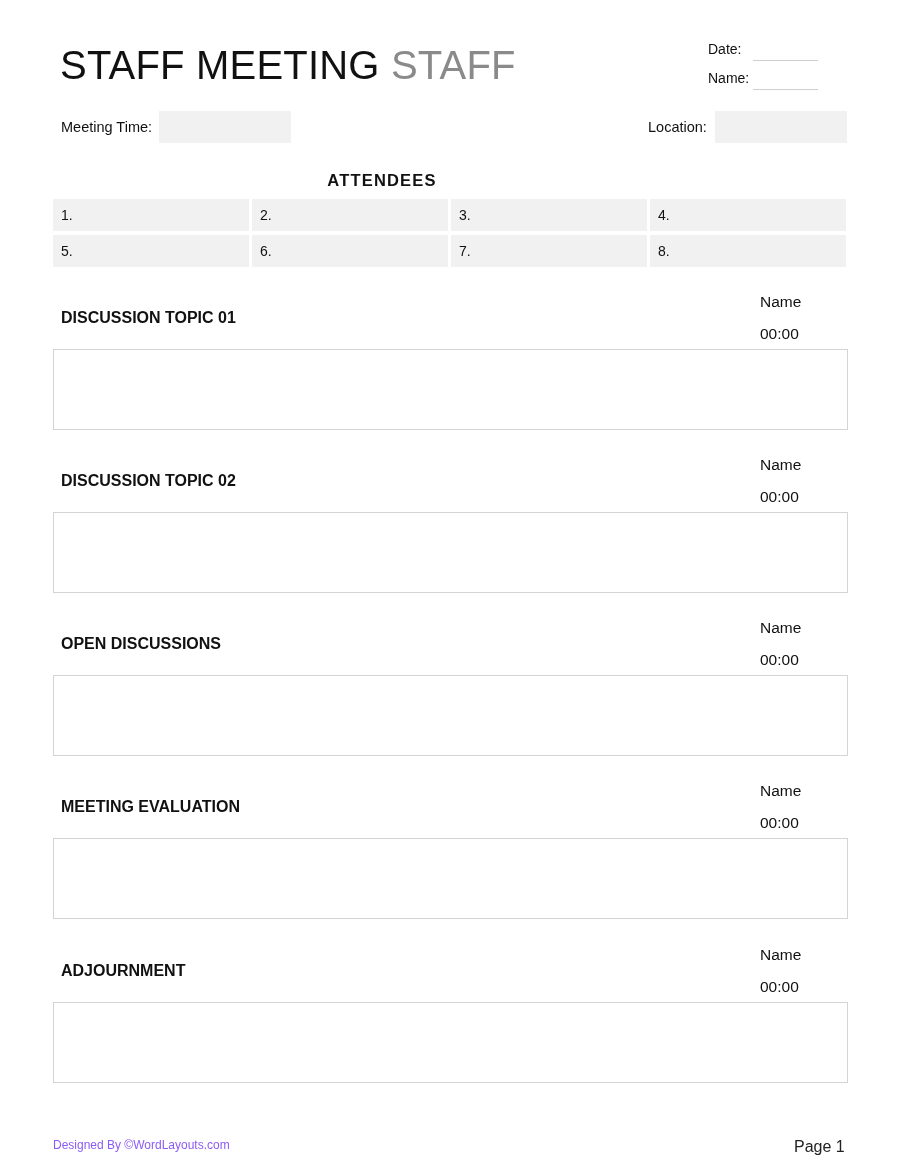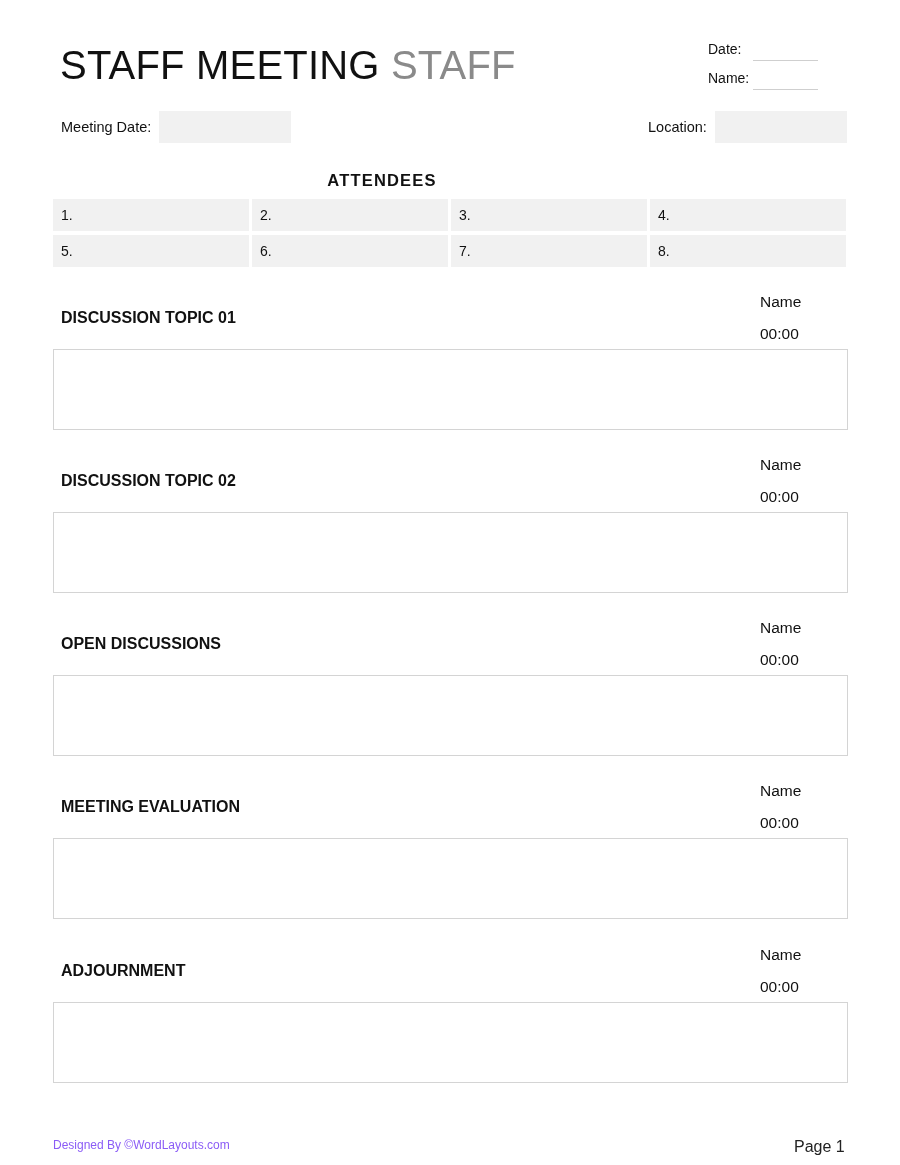--- a/index.html
+++ b/index.html
@@ -56,21 +56,21 @@
 
 <div class="dt-row" style="top:41px;">
   <span class="dt-label">Date:</span>
   <div class="dt-line"></div>
 </div>
 <div class="dt-row" style="top:70px;">
   <span class="dt-label">Name:</span>
   <div class="dt-line"></div>
 </div>
 
-<span class="field-label" style="left:61px; top:118px;">Meeting Date:</span>
+<span class="field-label" style="left:61px; top:118px;">Meeting Time:</span>
 <div class="field-box" style="left:159px; top:111px; width:132px;"></div>
 
 <span class="field-label" style="left:648px; top:118px;">Location:</span>
 <div class="field-box" style="left:715px; top:111px; width:132px;"></div>
 
 <div class="attendees-title">ATTENDEES</div>
 
 <div class="att-cell" style="left:53px;  top:199px;">1.</div>
 <div class="att-cell" style="left:252px; top:199px;">2.</div>
 <div class="att-cell" style="left:451px; top:199px;">3.</div>

